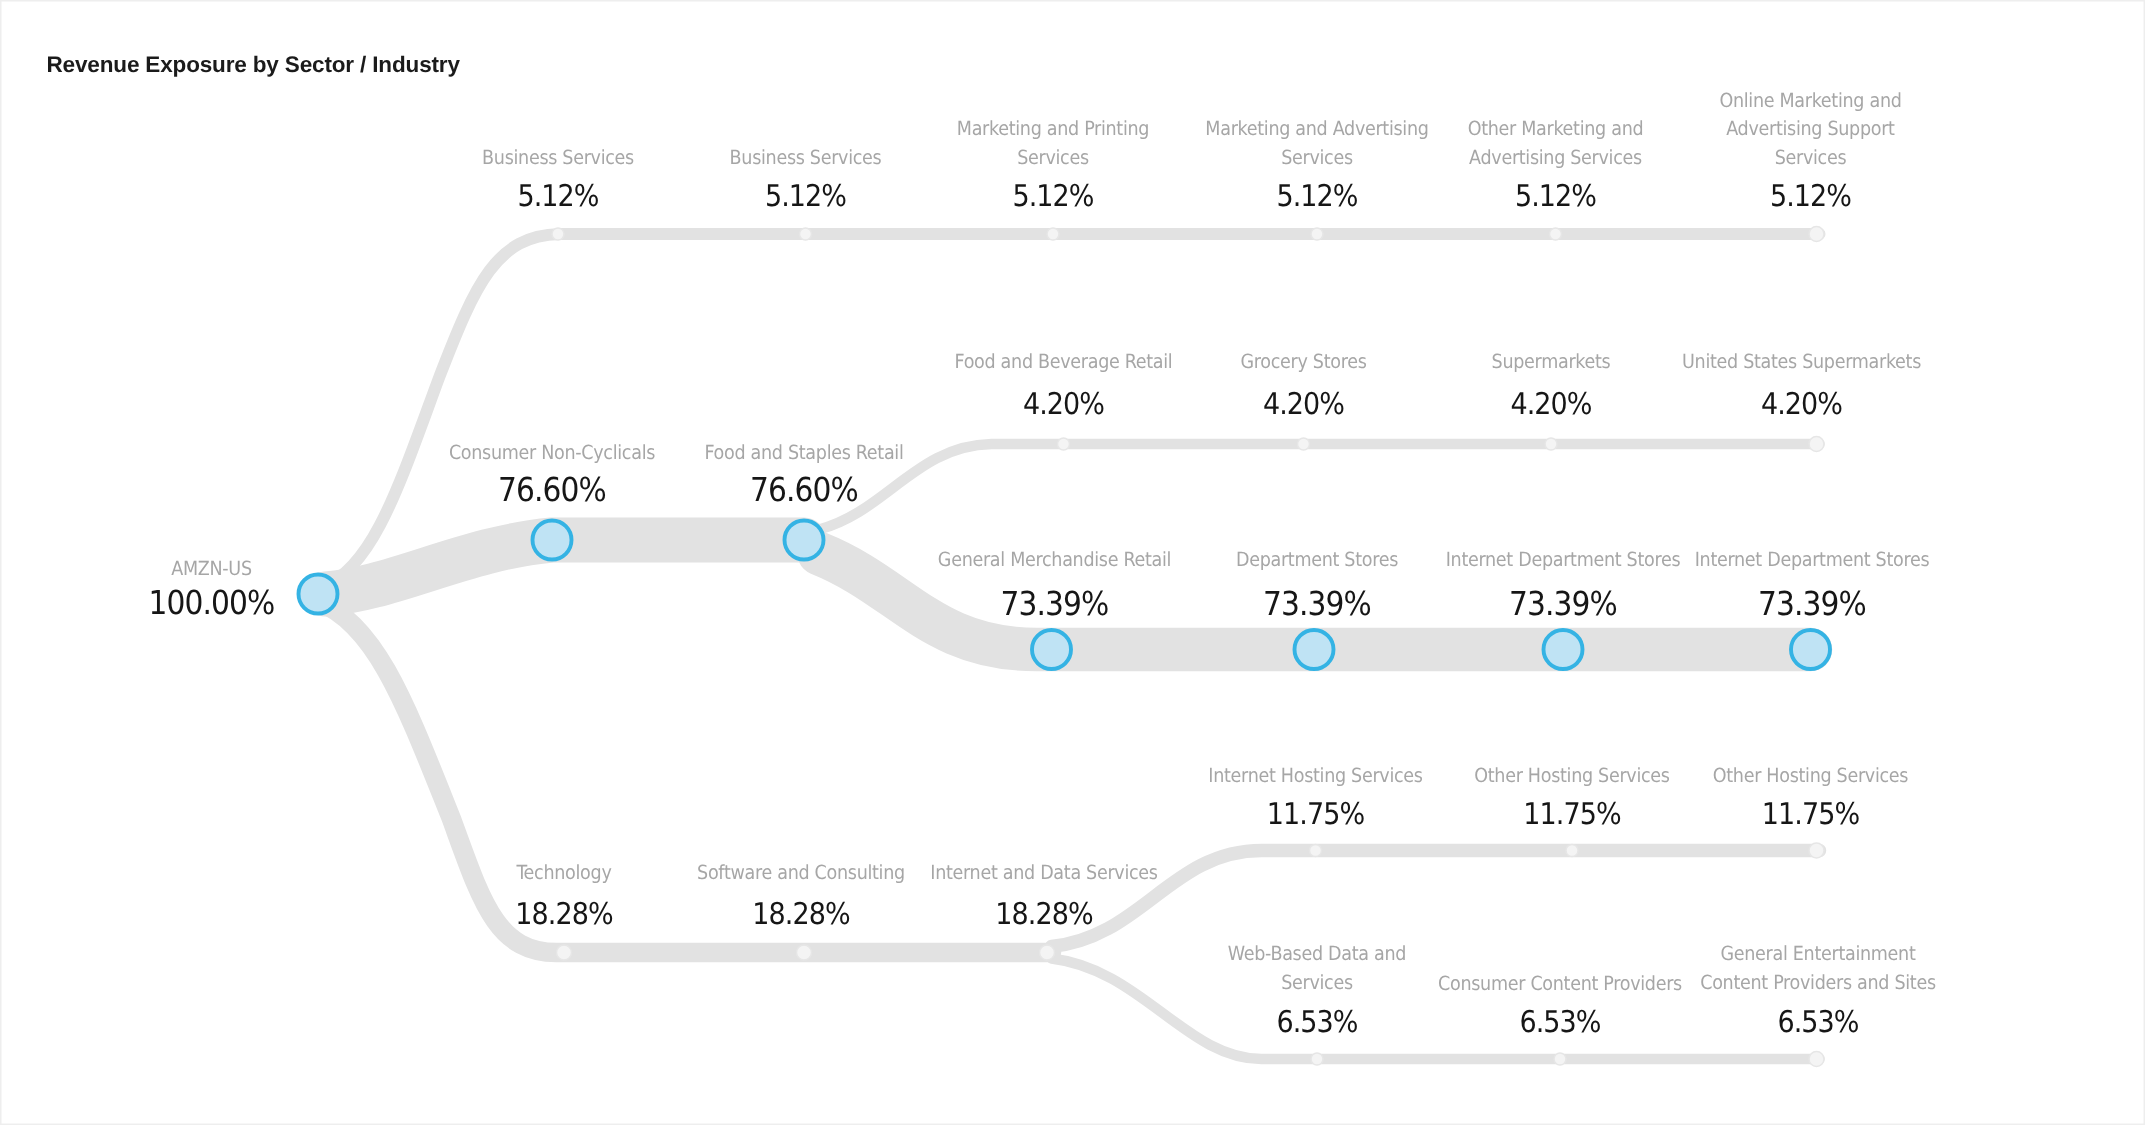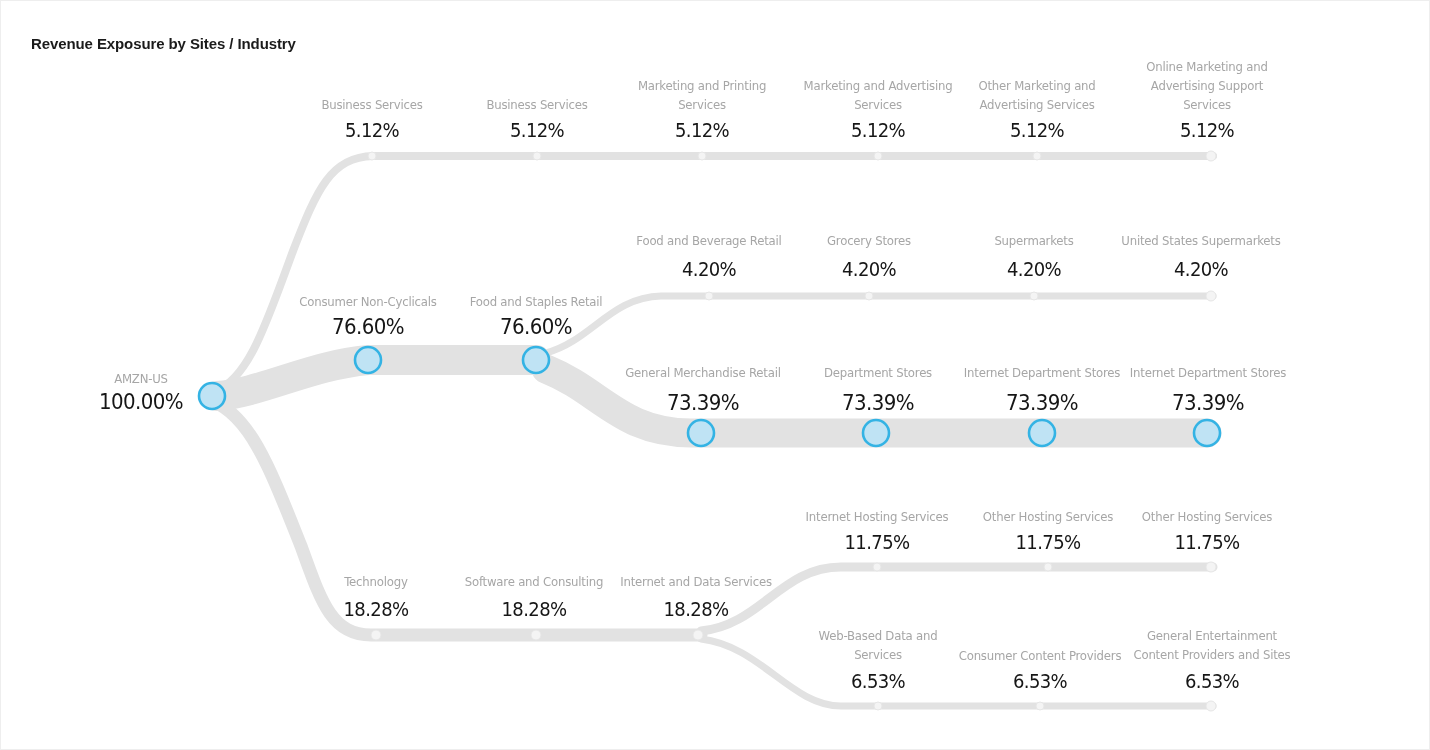--- a/index.html
+++ b/index.html
@@ -48,21 +48,21 @@
     text-anchor: middle;
     letter-spacing: -0.6px;
   }
   .lbl-val.small { font-size: 20px; }
 </style>
 </head>
 <body>
 
 <div id="card">
 
-  <div id="title">Revenue Exposure by Sites / Industry</div>
+  <div id="title">Revenue Exposure by Sector / Industry</div>
 
   <svg id="sankey" viewBox="0 0 1430 750">
 
     <g>
 
       <path class="link-band" d="M 211 400 C 250 415, 270 470, 300 545 C 320 600, 330 634, 370 634 L 700 634" stroke-width="13"></path>
 
       <path class="link-band" d="M 214 390 C 248 378, 266 320, 292 250 C 316 188, 330 156, 372 155 L 1212 155" stroke-width="8"></path>
 
       <path class="link-band" d="M 216 395 C 260 392, 310 364, 367 359 L 535 359" stroke-width="30"></path>

